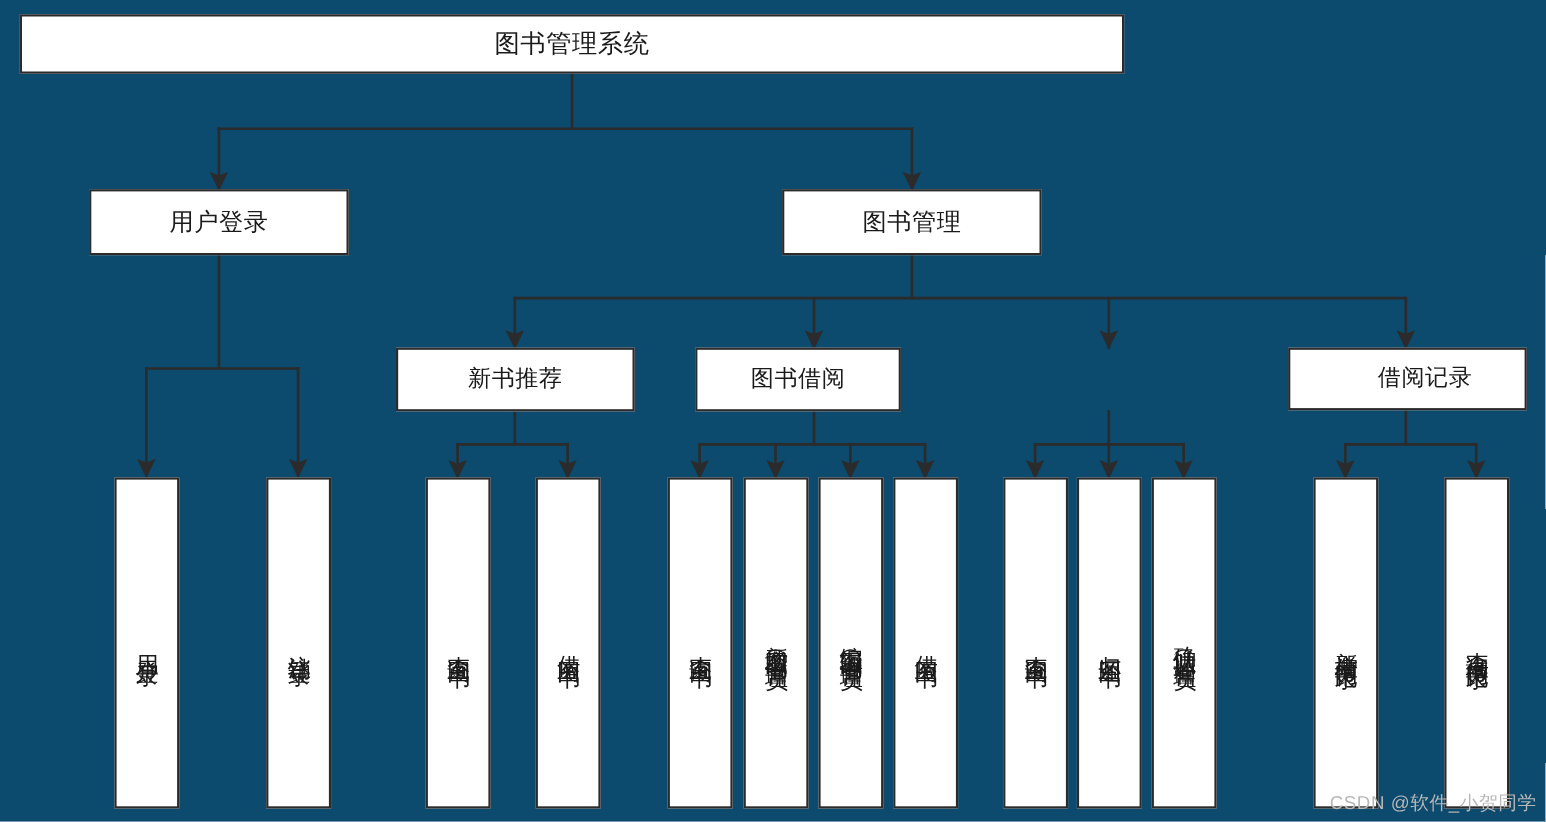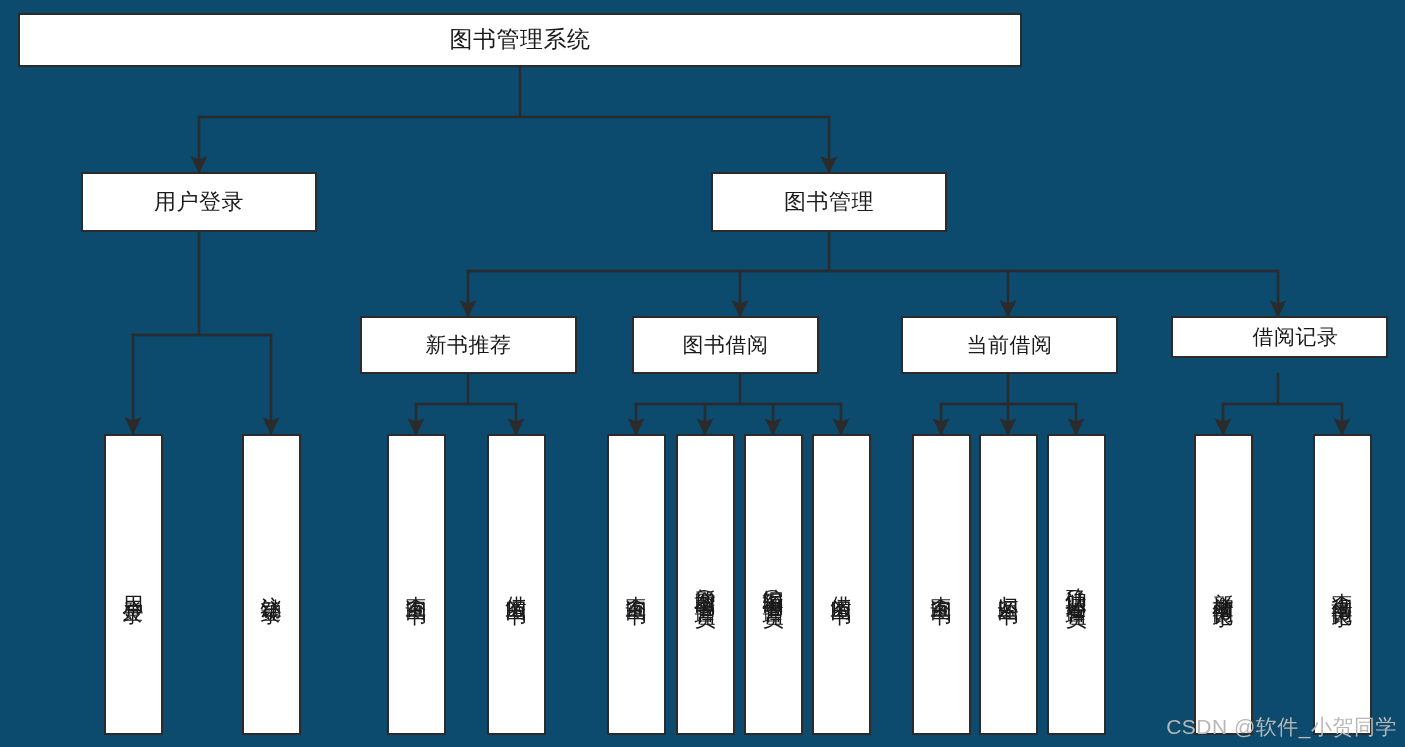--- a/index.html
+++ b/index.html
@@ -50,21 +50,21 @@
     writing-mode: vertical-rl;
     text-orientation: upright;
     letter-spacing: 3px;
     line-height: 1;
     white-space: nowrap;
   }
   #watermark {
     position: absolute;
     right: 8px;
     bottom: 6px;
-    font-size: 21px;
+    font-size: 17px;
     color: #b7b7b7;
     letter-spacing: 0.5px;
     z-index: 5;
     white-space: nowrap;
     pointer-events: none;
   }
 </style>
 </head>
 <body>
 
@@ -130,24 +130,21 @@
   <div class="node level1" style="left:711px; top:172px; width:236px; height:60px;">
     <span class="label">图书管理</span>
   </div>
 
   <div class="node level2" style="left:360px; top:316px; width:217px; height:58px;">
     <span class="label">新书推荐</span>
   </div>
   <div class="node level2" style="left:632px; top:316px; width:187px; height:58px;">
     <span class="label">图书借阅</span>
   </div>
-  <div class="node level2" style="left:901px; top:316px; width:217px; height:58px;">
-    <span class="label">当前借阅</span>
-  </div>
-  <div class="node level2" style="left:1171px; top:316px; width:217px; height:42px;padding-left:32px;">
+  <div class="node level2" style="left:1171px; top:316px; width:217px; height:57px;padding-left:32px;">
     <span class="label">借阅记录</span>
   </div>
 
   <div class="node leaf" style="left:104px; top:434px; width:59px; height:301px;">
     <span class="label">用户登录</span>
   </div>
   <div class="node leaf" style="left:242px; top:434px; width:59px; height:301px;">
     <span class="label">注销登录</span>
   </div>
 

